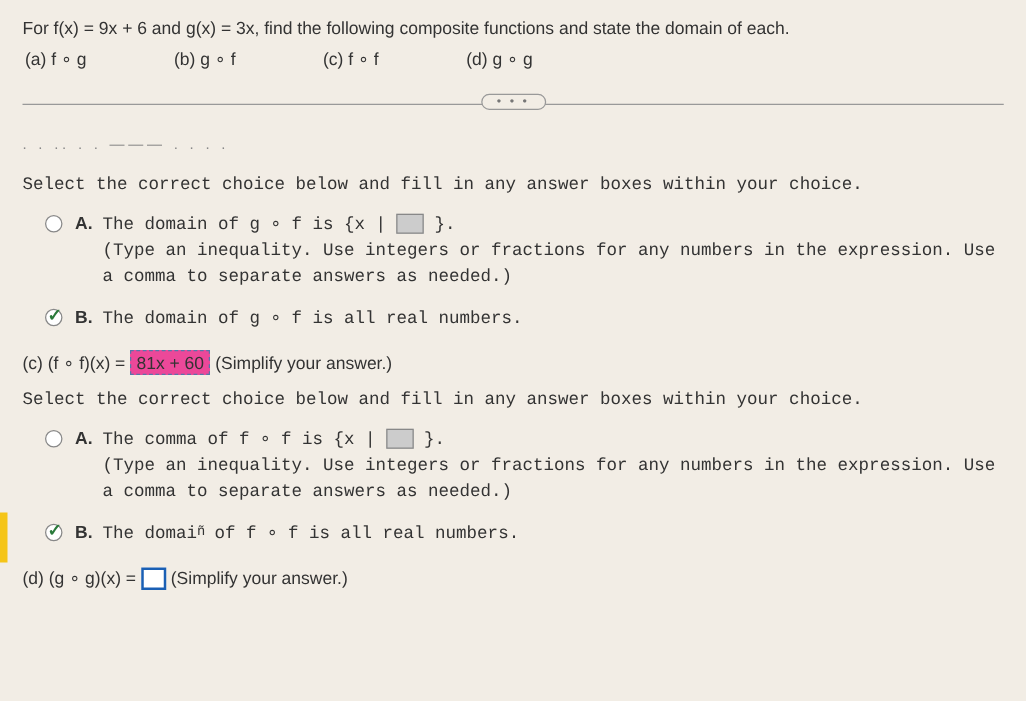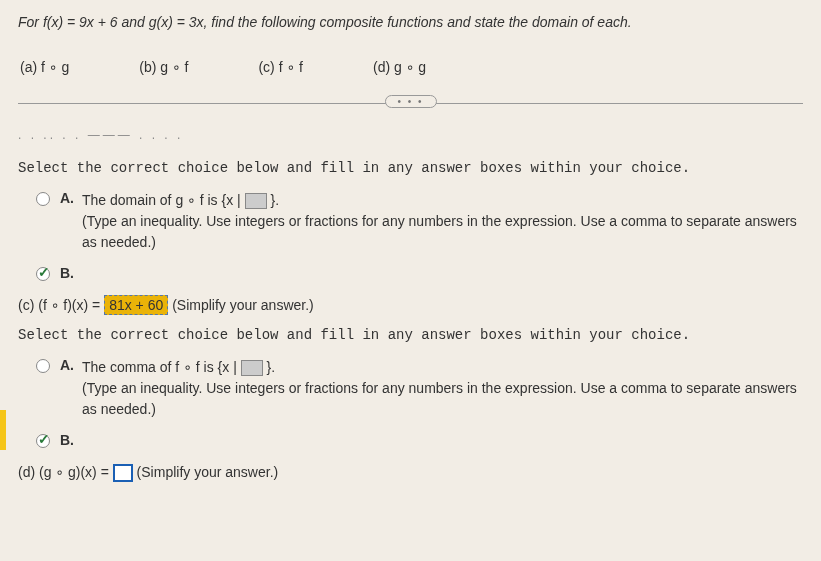--- a/index.html
+++ b/index.html
@@ -11,23 +11,22 @@
       width: 821px;
       height: 561px;
       background: #f2ede5;
       font-family: Arial, sans-serif;
       font-size: 14px;
       color: #333;
       padding: 12px 18px;
       position: relative;
     }
     .question-text {
-      margin-bottom: 26px;
+      margin-bottom: 6px;
       line-height: 1.5;
-      font-style: italic;
     }
     .parts-row {
       display: flex;
       gap: 70px;
       margin-bottom: 18px;
       padding-left: 2px;
     }
     .divider-container {
       position: relative;
       height: 20px;
@@ -102,31 +101,32 @@
       left: 1px;
       font-size: 14px;
     }
     .choice-label {
       font-weight: bold;
       margin-right: 8px;
       flex-shrink: 0;
     }
     .choice-content {
       line-height: 1.5;
+      font-family: Liberation Mono, monospace;
     }
     .gray-box {
       display: inline-block;
       width: 22px;
       height: 16px;
       background: #ccc;
       border: 1px solid #888;
       vertical-align: middle;
     }
     .answer-highlight {
-      background: #eab308;
+      background: #ec4899;
       padding: 1px 4px;
       border: 1px dashed #5577aa;
       margin-top: 32px;
     }
     .blue-box {
       display: inline-block;
       width: 20px;
       height: 18px;
       border: 2px solid #1a5fb4;
       background: #fff;
@@ -178,20 +178,21 @@
     <div class="radio-empty"></div>
     <div class="choice-label">A.</div>
     <div class="choice-content">
       <span>The domain of g ∘ f is {x | </span><span class="gray-box"></span><span> }.</span>
       <div>(Type an inequality. Use integers or fractions for any numbers in the expression. Use a comma to separate answers as needed.)</div>
     </div>
   </div>
   <div class="choice">
     <div class="radio-checked"></div>
     <div class="choice-label">B.</div>
+    <div class="choice-content">The domain of g ∘ f is all real numbers.</div>
   </div>
 </div>
 
 <div class="section-line">
   <span>(c) (f ∘ f)(x) = </span><span class="answer-highlight">81x + 60</span><span>   (Simplify your answer.)</span>
 </div>
 
 <div class="instruction">Select the correct choice below and fill in any answer boxes within your choice.</div>
 
 <div class="choice-group">
@@ -199,18 +200,21 @@
     <div class="radio-empty"></div>
     <div class="choice-label">A.</div>
     <div class="choice-content">
       <span>The comma of f ∘ f is {x | </span><span class="gray-box"></span><span> }.</span>
       <div>(Type an inequality. Use integers or fractions for any numbers in the expression. Use a comma to separate answers as needed.)</div>
     </div>
   </div>
   <div class="choice">
     <div class="radio-checked"></div>
     <div class="choice-label">B.</div>
+    <div class="choice-content">
+      <span>The domai</span><span class="cursor-mark">ñ</span><span> of f ∘ f is all real numbers.</span>
+    </div>
   </div>
 </div>
 
 <div class="section-line">
   <span>(d) (g ∘ g)(x) = </span><span class="blue-box"></span><span>   (Simplify your answer.)</span>
 </div>
 
 </body></html>

